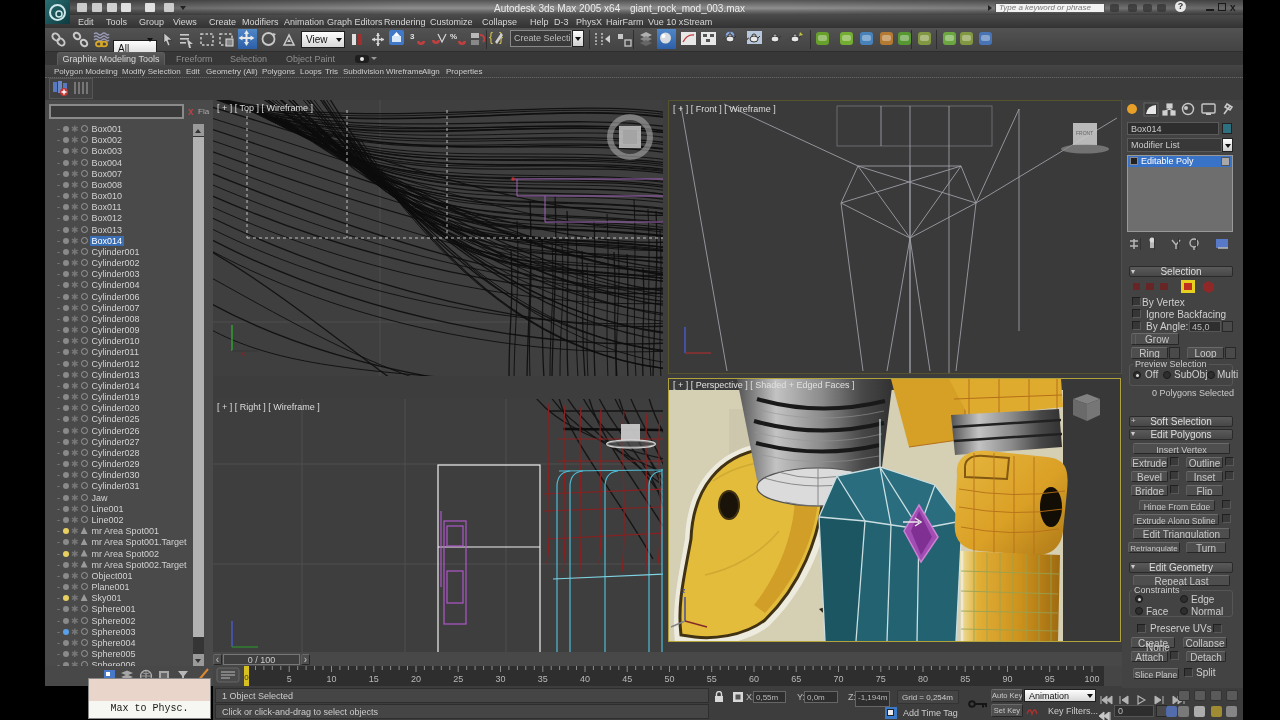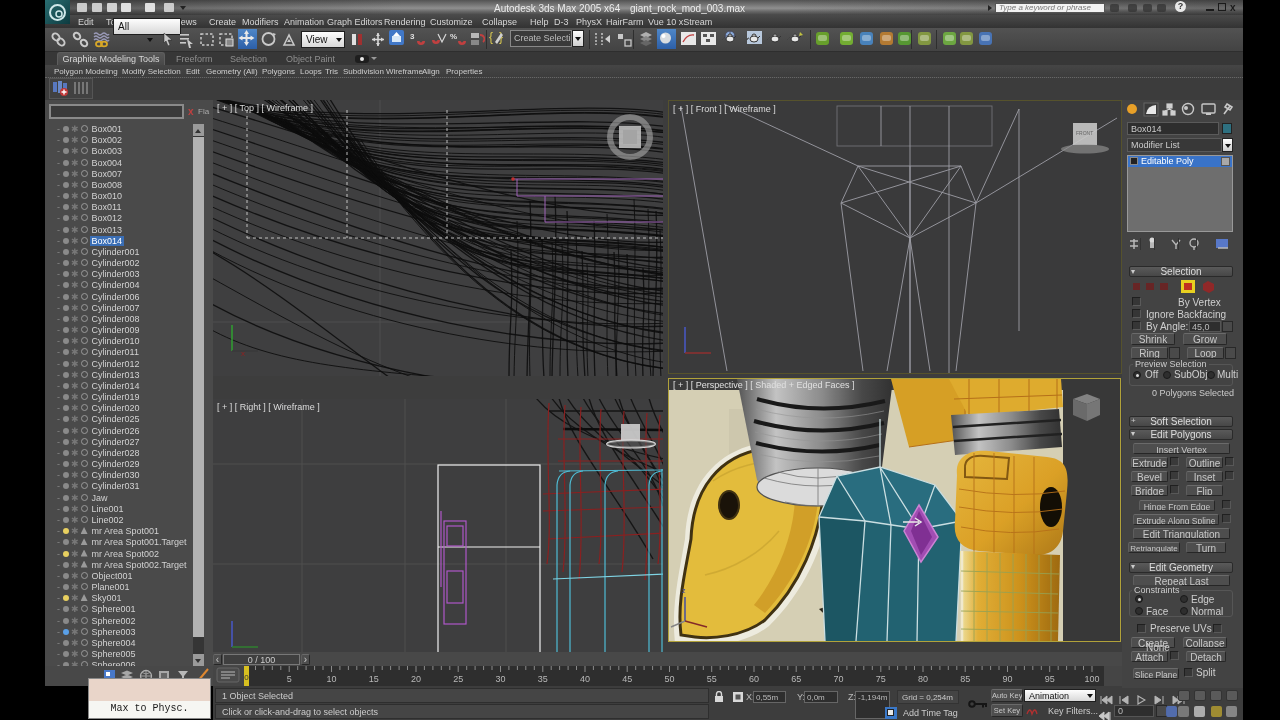--- a/index.html
+++ b/index.html
@@ -65,21 +65,21 @@
       <ellipse cx="5" cy="5" rx="3.6" ry="2.8" transform="rotate(45 5 5)" fill="none" stroke="#c9c9c9" stroke-width="2"></ellipse>
       <ellipse cx="12" cy="12" rx="3.6" ry="2.8" transform="rotate(45 12 12)" fill="none" stroke="#c9c9c9" stroke-width="2"></ellipse>
     </svg></div>
 <div class="abs" style="left:93px;top:30px;width:17px;height:18px;z-index:3;"><svg width="17" height="18" viewBox="0 0 17 18">
       <path d="M1 4 q2 -2 4 0 t4 0 t4 0 t3 0" fill="none" stroke="#9a9ab8" stroke-width="1.3"></path>
       <path d="M1 7 q2 -2 4 0 t4 0 t4 0 t3 0" fill="none" stroke="#9a9ab8" stroke-width="1.3"></path>
       <path d="M1 10 q2 -2 4 0 t4 0 t4 0 t3 0" fill="none" stroke="#9a9ab8" stroke-width="1.3"></path>
       <ellipse cx="6" cy="14" rx="3" ry="2.4" fill="none" stroke="#d8a828" stroke-width="1.8"></ellipse>
       <ellipse cx="11" cy="14" rx="3" ry="2.4" fill="none" stroke="#d8a828" stroke-width="1.8"></ellipse>
     </svg></div>
-<div class="combo" style="left:113px;top:18px;width:68px;height:17px;line-height:15px;">All</div>
+<div class="combo" style="left:113px;top:40px;width:44px;height:17px;line-height:15px;">All</div>
 <div class="abs" style="left:147px;top:38px;width:0;height:0;border-left:3.5px solid transparent;border-right:3.5px solid transparent;border-top:4px solid #111;z-index:4;"></div>
 <div class="abs" style="left:160px;top:31px;width:17px;height:18px;z-index:3;"><svg width="17" height="18" viewBox="0 0 17 18">
       <path d="M4 2 L12 9 L8 9 L10 14 L8 15 L6 10 L4 12 Z" fill="#c9c9c9" stroke="#222" stroke-width=".5"></path>
     </svg></div>
 <div class="abs" style="left:178px;top:31px;width:17px;height:18px;z-index:3;"><svg width="17" height="18" viewBox="0 0 17 18">
       <rect x="2" y="3" width="9" height="1.6" fill="#c9c9c9"></rect>
       <rect x="2" y="7" width="9" height="1.6" fill="#c9c9c9"></rect>
       <rect x="2" y="11" width="6" height="1.6" fill="#c9c9c9"></rect>
       <path d="M9 8 L15 13 L12 13 L13 17 L11 17 L10 13 Z" fill="#c9c9c9"></path>
     </svg></div>
@@ -710,29 +710,29 @@
     <g fill="#6e2020" opacity=".85">
       <rect x="2" y="4" width="7" height="7"></rect>
       <rect x="15" y="4" width="8" height="7"></rect>
       <rect x="29" y="4" width="8" height="7"></rect>
     </g>
     <rect x="50" y="1" width="14" height="13" fill="#e8d020"></rect>
     <rect x="53" y="4" width="8" height="7" fill="#c03020"></rect>
     <path d="M72 5 l5 -3 l6 3 l-5 3 Z M72 5 v6 l6 3 v-6 Z M83 5 v6 l-5 3 v-6 Z" fill="#902828"></path>
   </svg>
 <div class="chk" style="left:1132px;top:297px;z-index:16;"></div>
-<div class="rlbl" style="left:1178px;top:297px;z-index:16;">By Vertex</div>
+<div class="rlbl" style="left:1142px;top:297px;z-index:16;">By Vertex</div>
 <div class="chk" style="left:1132px;top:309px;z-index:16;"></div>
 <div class="rlbl" style="left:1146px;top:309px;z-index:16;">Ignore Backfacing</div>
 <div class="chk" style="left:1132px;top:321px;z-index:16;"></div>
 <div class="rlbl" style="left:1146px;top:321px;z-index:16;">By Angle:</div>
 <div class="abs" style="left:1189px;top:321px;width:32px;height:11px;background:#2e2e2e;border:1px solid #555;color:#bbb;font-size:9px;line-height:10px;padding-left:2px;z-index:16;">45,0</div>
 <div class="spin" style="left:1222px;top:321px;height:11px;z-index:16;"></div>
 <div class="btn" style="left:1131px;top:333px;width:44px;height:12px;z-index:16;">Shrink</div>
-<div class="btn" style="left:1183px;top:333px;width:44px;height:12px;z-index:16;">Grow</div>
+<div class="btn" style="left:1135px;top:333px;width:44px;height:12px;z-index:16;">Grow</div>
 <div class="btn" style="left:1131px;top:347px;width:37px;height:12px;z-index:16;">Ring</div>
 <div class="spin" style="left:1169px;top:347px;height:12px;z-index:16;"></div>
 <div class="btn" style="left:1187px;top:347px;width:37px;height:12px;z-index:16;">Loop</div>
 <div class="spin" style="left:1225px;top:347px;height:12px;z-index:16;"></div>
 <div class="abs" style="left:1129px;top:364px;width:104px;height:22px;border:1px solid #565656;border-radius:3px;z-index:16;"></div>
 <div class="abs" style="left:1133px;top:359px;background:#434343;color:#ccc;font-size:9px;padding:0 2px;z-index:17;">Preview Selection</div>
 <div class="radio" style="left:1133px;top:371px;z-index:17;"></div>
 <div style="position:absolute;left:1136px;top:374px;width:3px;height:3px;border-radius:50%;background:#ddd;z-index:18;"></div>
 <div class="rlbl" style="left:1145px;top:369px;z-index:17;">Off</div>
 <div class="radio" style="left:1163px;top:371px;z-index:17;"></div>
@@ -928,21 +928,21 @@
     <rect x="1" y="5" width="8" height="6" fill="#d8d8d8"></rect>
     <path d="M2.5 5 v-2 a2.5 2.5 0 0 1 5 0 v2" fill="none" stroke="#d8d8d8" stroke-width="1.4"></path>
     <rect x="19" y="1" width="10" height="10" fill="#d8d8d8"></rect>
     <rect x="21.5" y="3.5" width="5" height="5" fill="#555"></rect>
   </svg>
 <div class="abs" style="left:746px;top:692px;color:#bbb;font-size:9px;z-index:5;">X:</div>
 <div class="abs" style="left:753px;top:691px;width:33px;height:12px;background:#2e2e2e;border:1px solid #666;color:#bbb;font-size:8px;line-height:11px;padding-left:2px;z-index:5;">0,55m</div>
 <div class="abs" style="left:797px;top:692px;color:#bbb;font-size:9px;z-index:5;">Y:</div>
 <div class="abs" style="left:804px;top:691px;width:34px;height:12px;background:#2e2e2e;border:1px solid #666;color:#bbb;font-size:8px;line-height:11px;padding-left:2px;z-index:5;">0,0m</div>
 <div class="abs" style="left:848px;top:692px;color:#bbb;font-size:9px;z-index:5;">Z:</div>
-<div class="abs" style="left:855px;top:691px;width:35px;height:28px;background:#2e2e2e;border:1px solid #666;color:#bbb;font-size:8px;line-height:11px;padding-left:2px;z-index:5;">-1,194m</div>
+<div class="abs" style="left:855px;top:691px;width:35px;height:16px;background:#2e2e2e;border:1px solid #666;color:#bbb;font-size:8px;line-height:11px;padding-left:2px;z-index:5;">-1,194m</div>
 <div class="abs" style="left:897px;top:690px;width:62px;height:14px;background:#444;border:1px solid #333;color:#ccc;font-size:8px;line-height:13px;padding-left:4px;z-index:5;">Grid = 0,254m</div>
 <div class="abs" style="left:885px;top:707px;width:12px;height:12px;background:#3a78c8;z-index:5;"></div>
 <div class="abs" style="left:887px;top:709px;width:7px;height:7px;background:#e8e8e8;border:1px solid #222;z-index:6;"></div>
 <div class="abs" style="left:903px;top:708px;color:#ccc;font-size:9px;z-index:5;">Add Time Tag</div>
 <svg class="abs" style="left:968px;top:699px;z-index:5;" width="20" height="10" viewBox="0 0 20 10">
     <circle cx="4" cy="5" r="2.8" fill="none" stroke="#151515" stroke-width="2"></circle>
     <path d="M7 5 h12 M15 5 v3.5 M18 5 v3" stroke="#151515" stroke-width="2"></path>
   </svg>
 <div class="btn" style="left:991px;top:689px;width:32px;height:13px;font-size:7.5px;line-height:12px;z-index:5;">Auto Key</div>
 <div class="btn" style="left:991px;top:704px;width:32px;height:13px;font-size:7.5px;line-height:12px;z-index:5;">Set Key</div>

